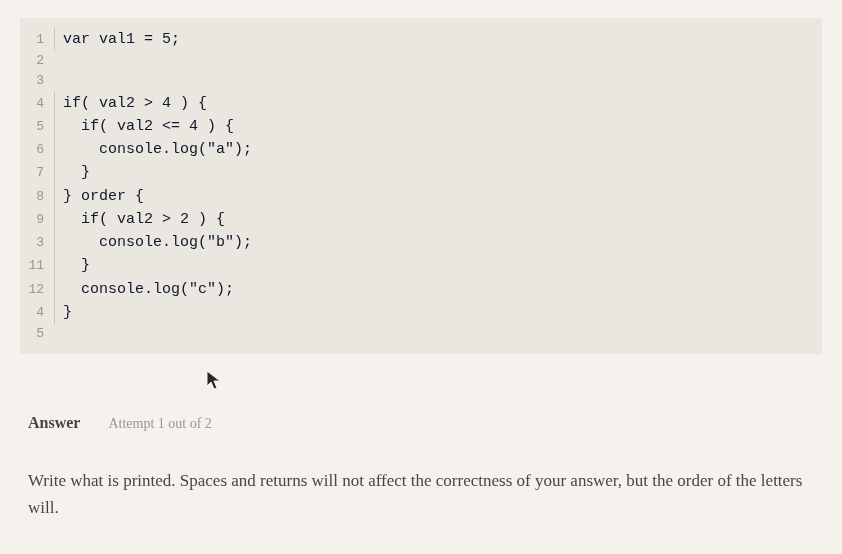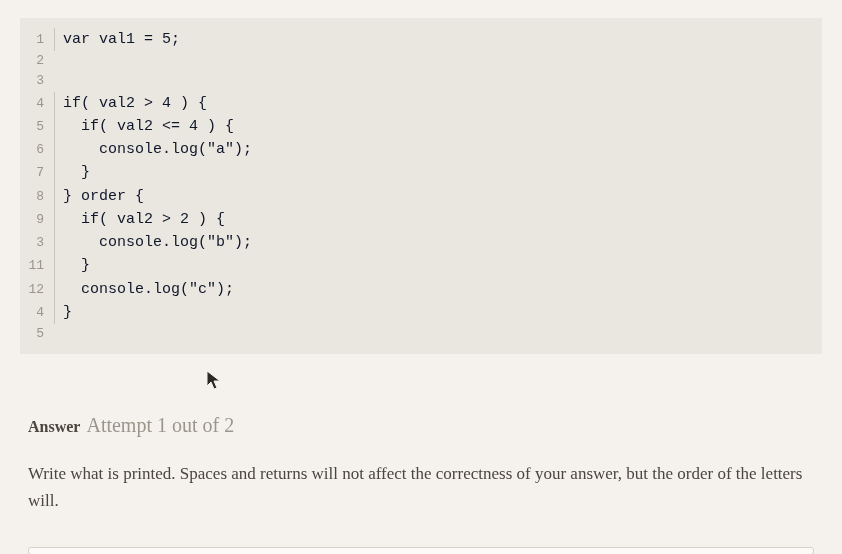--- a/index.html
+++ b/index.html
@@ -44,30 +44,30 @@
       left: 206px;
       top: 370px;
       pointer-events: none;
     }
     .answer-section {
       margin: 60px 28px 0 28px;
     }
     .answer-row {
       display: flex;
       align-items: baseline;
-      gap: 6px;
-      margin-bottom: 24px;
+      gap: 28px;
+      margin-bottom: 36px;
     }
     .answer-label {
       font-weight: bold;
       font-size: 16px;
       color: #4a463d;
     }
     .attempt-text {
-      font-size: 20px;
+      font-size: 14px;
       color: #9a968c;
     }
     .instruction {
       font-size: 17px;
       color: #4a463d;
       line-height: 1.55;
       margin-bottom: 33px;
     }
     .answer-input-wrap {
       border: 1px solid #d6d2c8;

